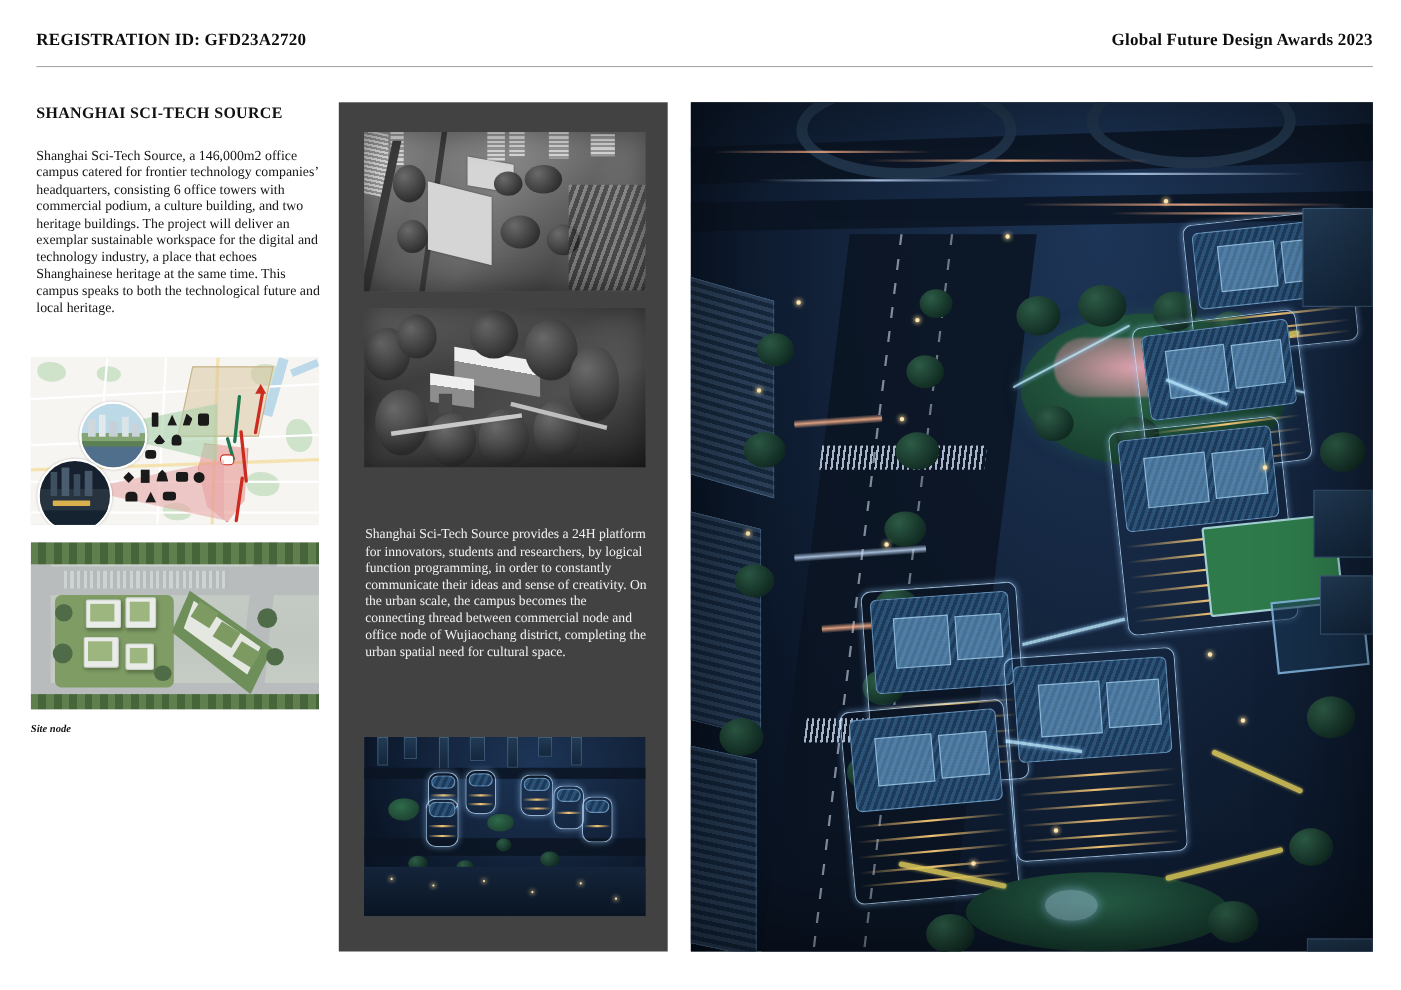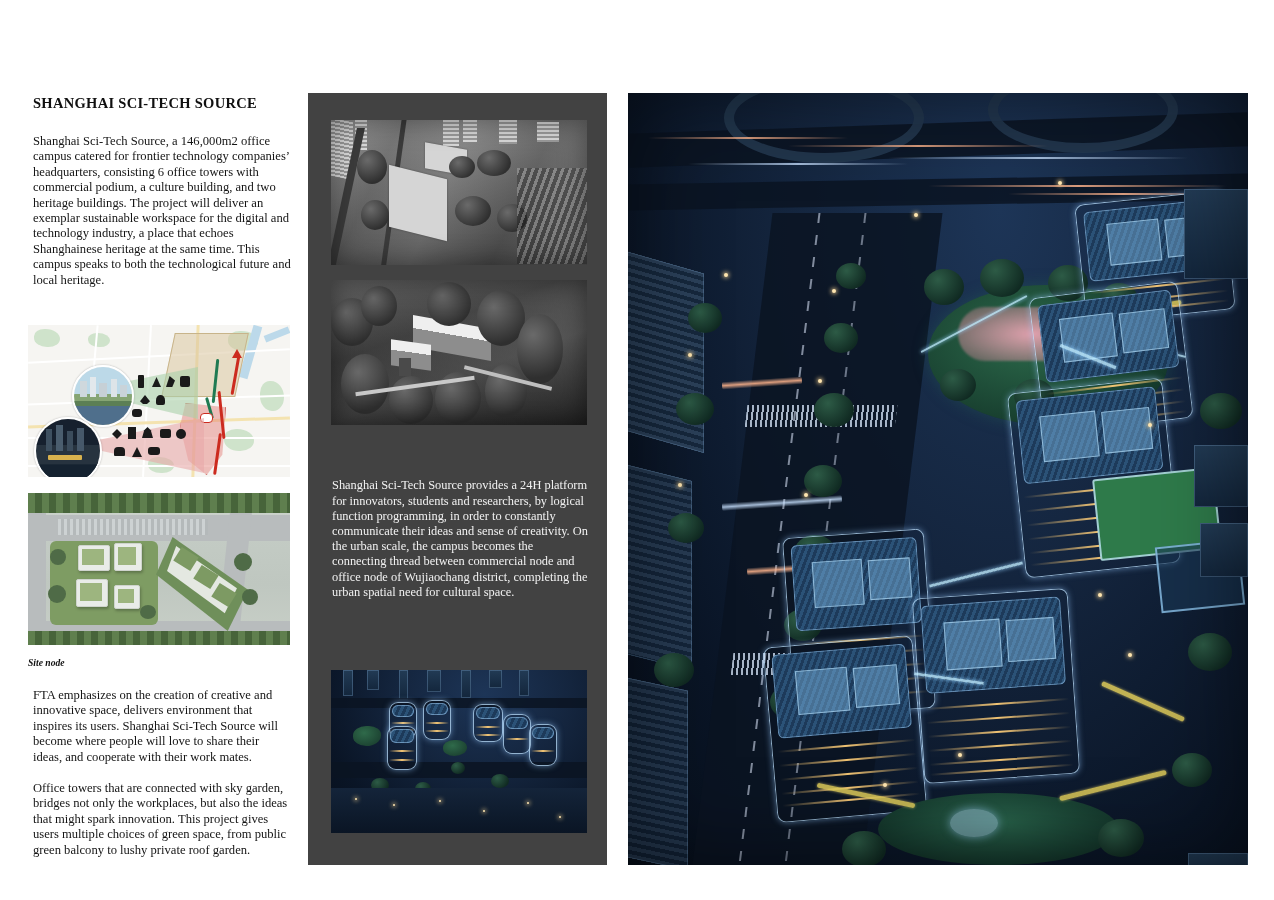--- a/index.html
+++ b/index.html
@@ -102,20 +102,25 @@
   .nedge{position:absolute;background:rgba(190,235,255,.8);box-shadow:0 0 4px rgba(150,210,255,.9);}
   .ncross{position:absolute;background:repeating-linear-gradient(90deg,rgba(220,235,255,.75) 0 2px,rgba(220,235,255,0) 2px 5px);}
   .nbldg{position:absolute;background:linear-gradient(180deg,#223b55,#13263c);box-shadow:inset 0 0 0 1px rgba(120,160,200,.35);}
   .nyellow{position:absolute;background:rgba(226,206,90,.85);border-radius:4px;box-shadow:0 0 3px rgba(230,210,110,.7);}
 </style>
 </head>
 <body>
 
 <div class="page">
 
+  <div class="header">
+    <div class="reg">REGISTRATION ID: GFD23A2720</div>
+    <div class="award">Global Future Design Awards 2023</div>
+    <div class="rule"></div>
+  </div>
 
   <div class="col-left">
     <h1 class="title">SHANGHAI SCI-TECH SOURCE</h1>
     <p class="para">Shanghai Sci-Tech Source, a 146,000m2 office campus catered for frontier technology companies’ headquarters, consisting 6 office towers with commercial podium, a culture building, and two heritage buildings. The project will deliver an exemplar sustainable workspace for the digital and technology industry, a place that echoes Shanghainese heritage at the same time. This campus speaks to both the technological future and local heritage.</p>
   </div>
 
   <div class="fig fig-map">
     <div class="mapbg"></div>
 
     <div class="mgreen abs" style="left:6px;top:4px;width:26px;height:18px;"></div>
@@ -224,22 +229,20 @@
     <div class="sp-dark abs" style="left:20px;top:92px;width:18px;height:18px;"></div>
     <div class="sp-dark abs" style="left:112px;top:112px;width:16px;height:14px;"></div>
     <div class="sp-dark abs" style="left:206px;top:60px;width:18px;height:18px;"></div>
     <div class="sp-dark abs" style="left:214px;top:96px;width:16px;height:16px;"></div>
   </div>
 
   <div class="cap-site">
     <p class="caption">Site node</p>
   </div>
 
-  <p class="para para-b1">FTA emphasizes on the creation of creative and innovative space, delivers environment that inspires its users. Shanghai Sci-Tech Source will become where people will love to share their ideas, and cooperate with their work mates.</p>
-  <p class="para para-b2">Office towers that are connected with sky garden, bridges not only the workplaces, but also the ideas that might spark innovation. This project gives users multiple choices of green space, from public green balcony to lushy private roof garden.</p>
 
   <div class="panel">
 
     <div class="p-fig p-fig1">
       <div class="bw1"></div>
       <div class="towerbar abs" style="left:0;top:0;width:22px;height:58px;transform:skewY(12deg);"></div>
       <div class="towerbar abs" style="left:24px;top:0;width:12px;height:30px;"></div>
       <div class="towerbar abs" style="left:112px;top:0;width:16px;height:26px;"></div>
       <div class="towerbar abs" style="left:132px;top:0;width:14px;height:22px;"></div>
       <div class="towerbar abs" style="left:168px;top:0;width:18px;height:24px;"></div>

